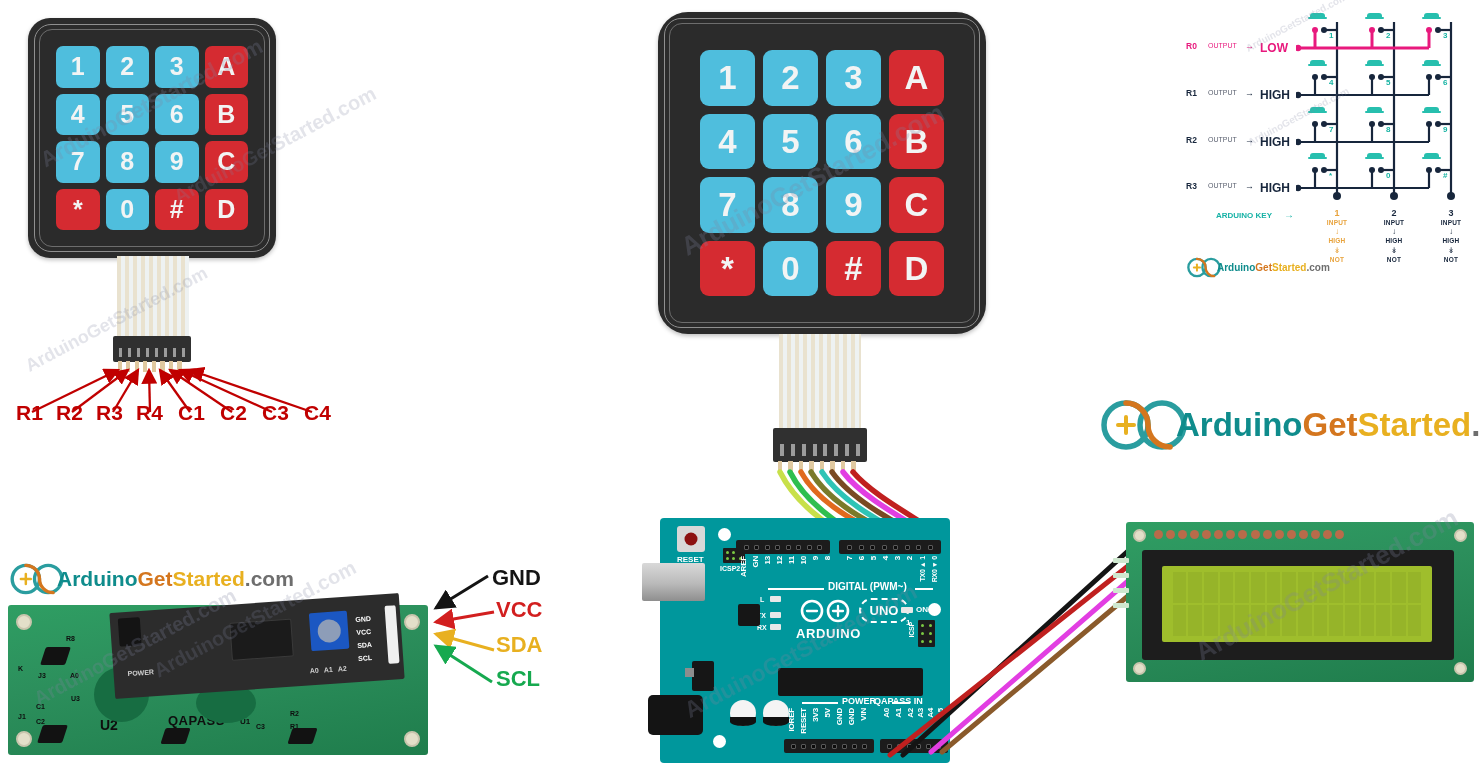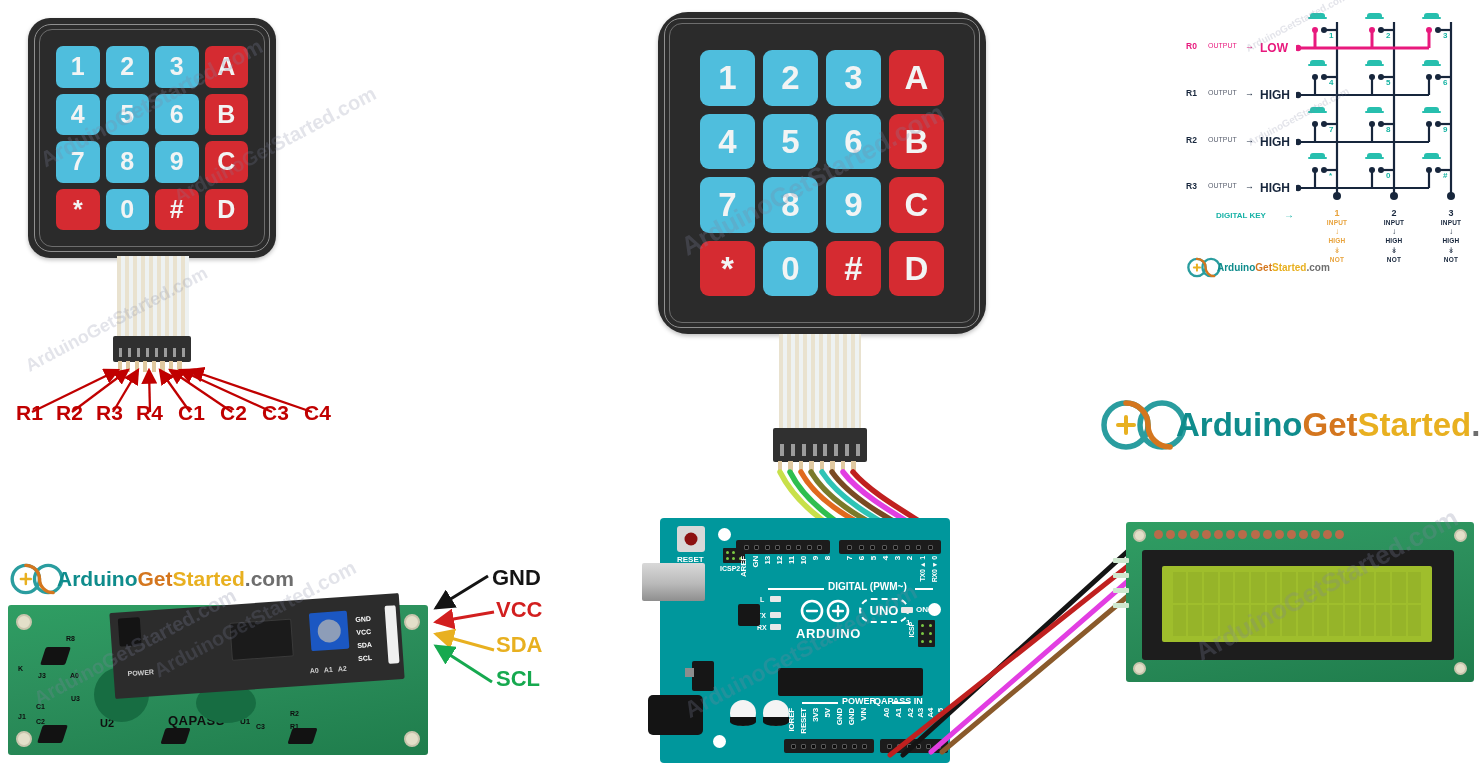--- a/index.html
+++ b/index.html
@@ -723,21 +723,21 @@
     <div class="pcb-hole" style="right:8px;bottom:8px;width:16px;height:16px;"></div>
 
     <div class="mod-pin-lbl" style="left:10px;top:60px;color:#0e0e0e;">K</div>
     <div class="mod-pin-lbl" style="left:10px;top:108px;color:#0e0e0e;">J1</div>
     <div class="mod-pin-lbl" style="left:58px;top:30px;color:#0e0e0e;">R8</div>
     <div class="mod-pin-lbl" style="left:30px;top:67px;color:#0e0e0e;">J3</div>
     <div class="mod-pin-lbl" style="left:62px;top:67px;color:#0e0e0e;">A0</div>
     <div class="mod-pin-lbl" style="left:63px;top:90px;color:#0e0e0e;">U3</div>
     <div class="mod-pin-lbl" style="left:28px;top:98px;color:#0e0e0e;">C1</div>
     <div class="mod-pin-lbl" style="left:28px;top:113px;color:#0e0e0e;">C2</div>
-    <div class="mod-pin-lbl" style="left:92px;top:112px;color:#0e0e0e;font-size:11px;">U2</div>
+    <div class="mod-pin-lbl" style="left:92px;top:112px;color:#0e0e0e;font-size:14px;">U2</div>
     <div class="mod-pin-lbl" style="left:160px;top:108px;color:#0e0e0e;font-size:13px;letter-spacing:.5px;">QAPASS</div>
     <div class="mod-pin-lbl" style="left:232px;top:112px;color:#0e0e0e;font-size:8px;">U1</div>
     <div class="mod-pin-lbl" style="left:248px;top:118px;color:#0e0e0e;">C3</div>
     <div class="mod-pin-lbl" style="left:282px;top:105px;color:#0e0e0e;">R2</div>
     <div class="mod-pin-lbl" style="left:282px;top:118px;color:#0e0e0e;">R1</div>
 
     <div class="blackchip" style="left:35px;top:42px;width:25px;height:18px;transform:skewX(-18deg);"></div>
     <div class="blackchip" style="left:32px;top:120px;width:25px;height:18px;transform:skewX(-18deg);"></div>
     <div class="blackchip" style="left:155px;top:123px;width:25px;height:16px;transform:skewX(-18deg);"></div>
     <div class="blackchip" style="left:282px;top:123px;width:25px;height:16px;transform:skewX(-18deg);"></div>
@@ -920,21 +920,21 @@
     <div class="mx-keynum" style="left:143px;top:70px;">4</div>
     <div class="mx-keynum" style="left:200px;top:70px;">5</div>
     <div class="mx-keynum" style="left:257px;top:70px;">6</div>
     <div class="mx-keynum" style="left:143px;top:117px;">7</div>
     <div class="mx-keynum" style="left:200px;top:117px;">8</div>
     <div class="mx-keynum" style="left:257px;top:117px;">9</div>
     <div class="mx-keynum" style="left:143px;top:163px;">*</div>
     <div class="mx-keynum" style="left:200px;top:163px;">0</div>
     <div class="mx-keynum" style="left:257px;top:163px;">#</div>
 
-    <div class="scan-lbl" style="left:30px;top:203px;">DIGITAL KEY</div>
+    <div class="scan-lbl" style="left:30px;top:203px;">ARDUINO KEY</div>
     <div class="scan-lbl" style="left:98px;top:201px;font-size:10px;">→</div>
 
     <div class="col-stack" style="left:131px;top:200px;color:#e8a33d;">
       <div class="n">1</div>
       <div class="w">INPUT</div>
       <div class="a">↓</div>
       <div class="w">HIGH</div>
       <div class="a">↡</div>
       <div class="w">NOT</div>
     </div>

